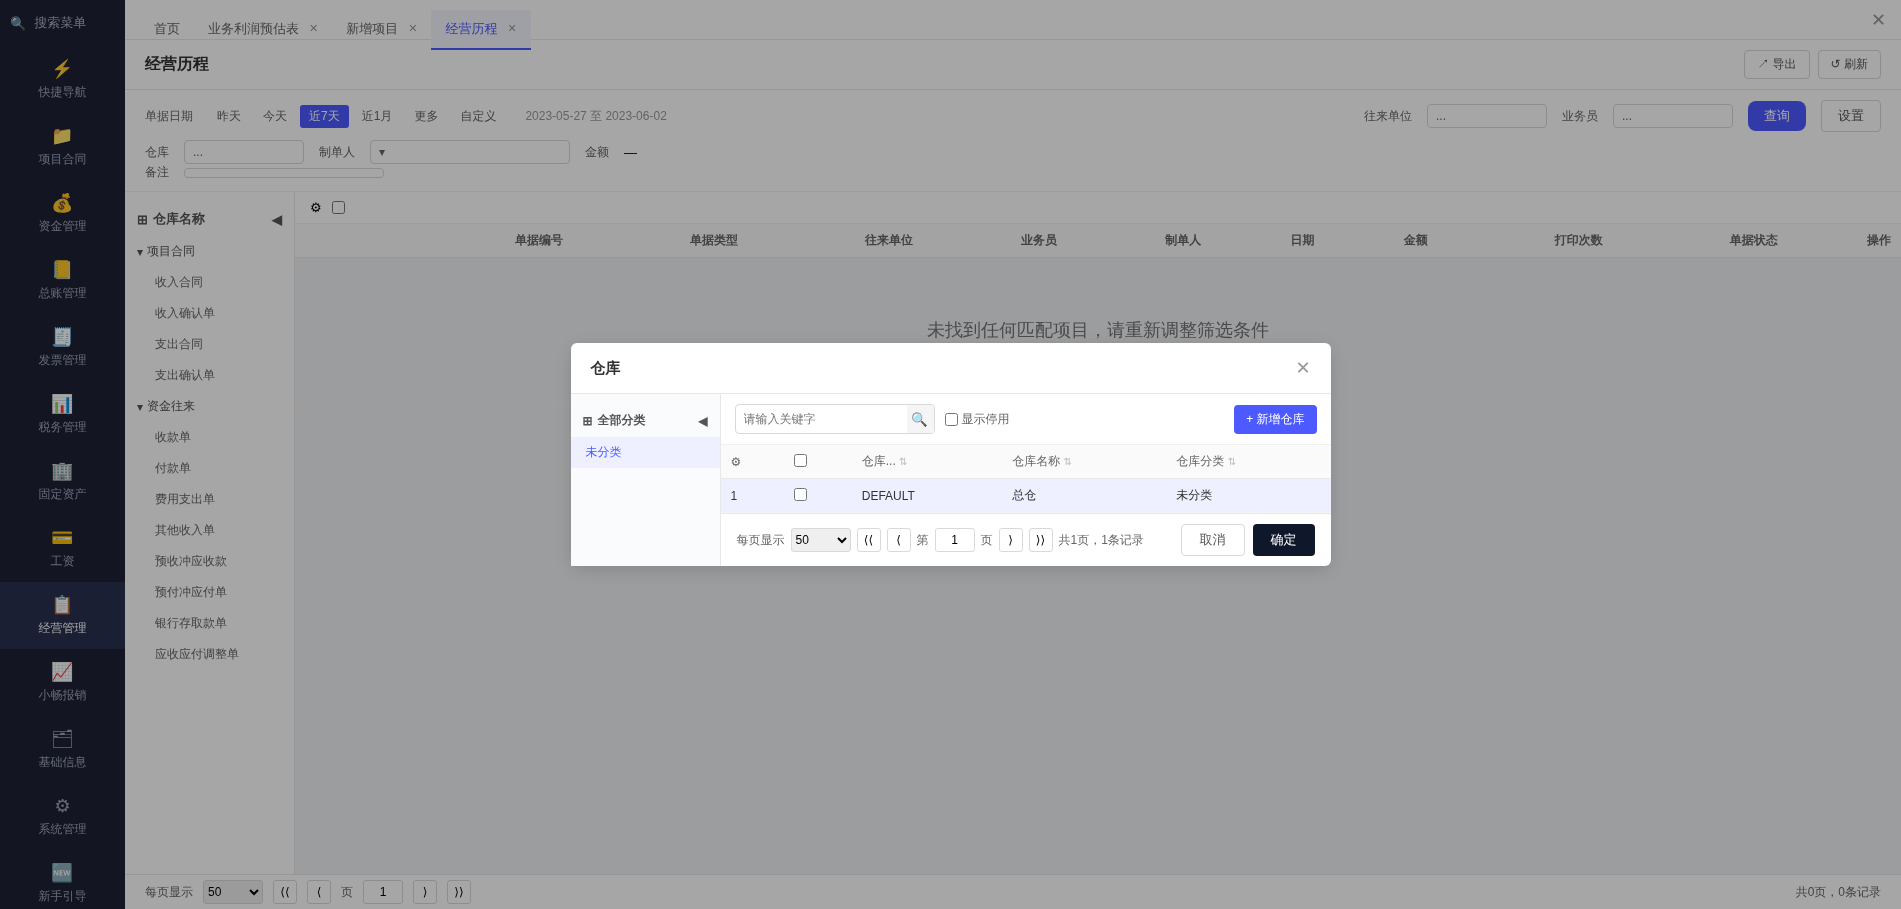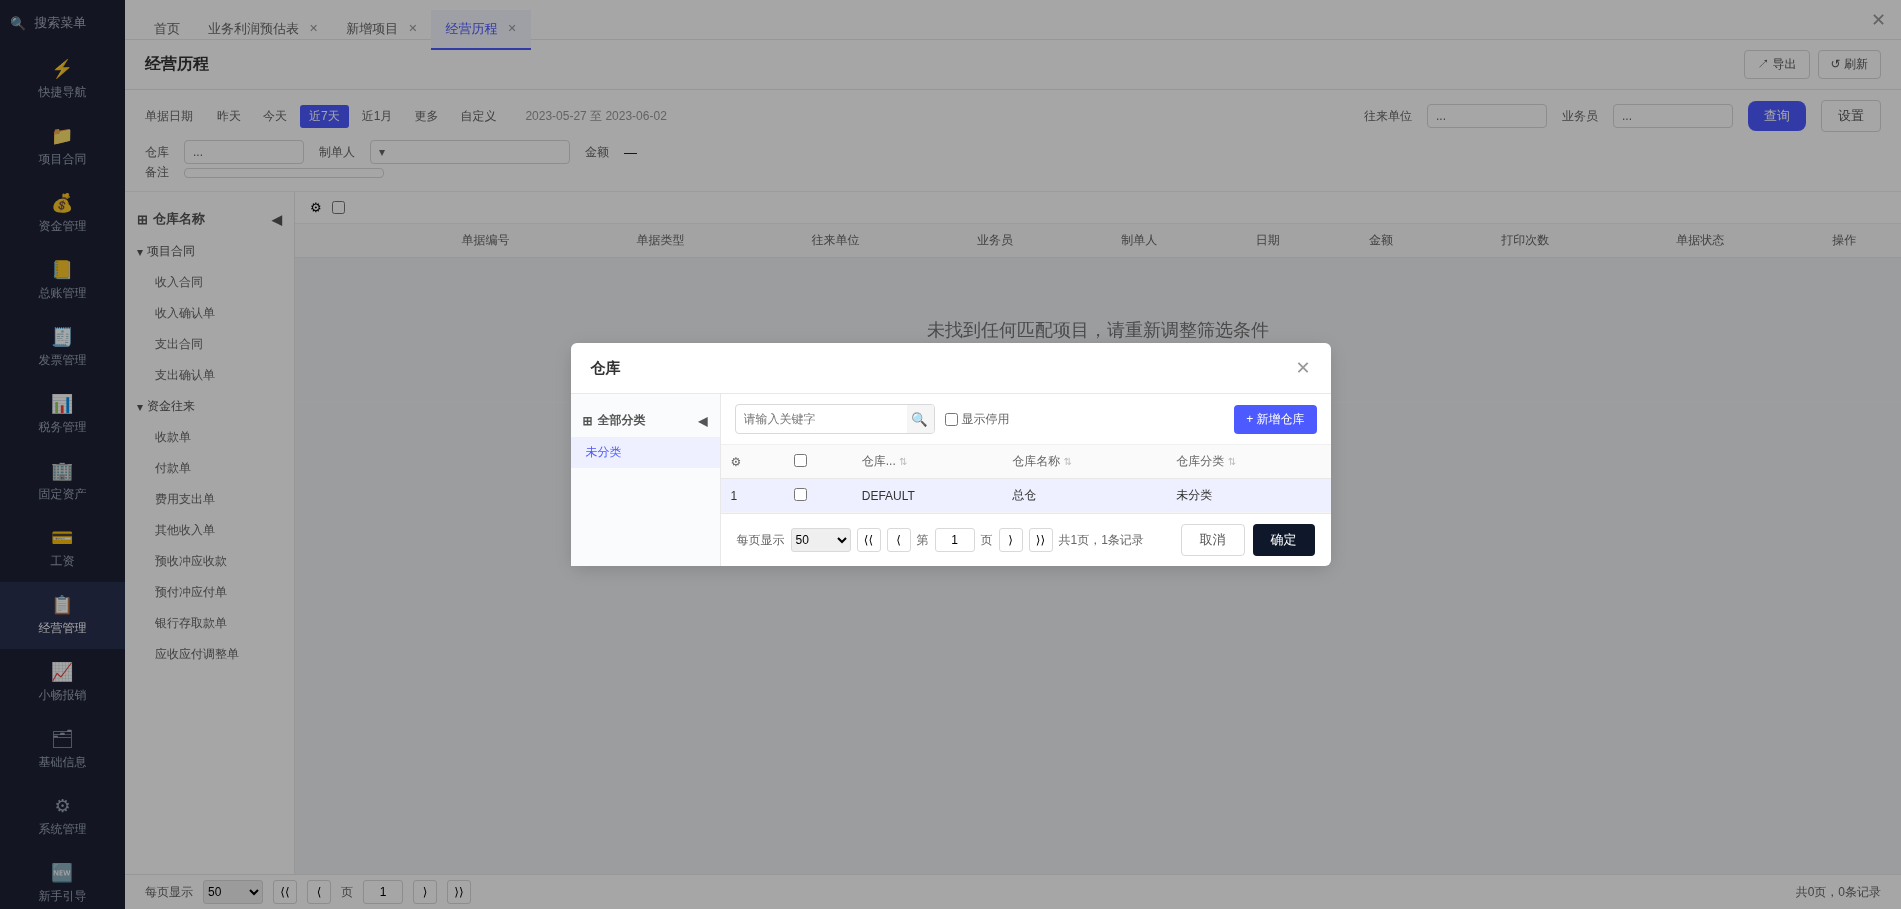--- a/index.html
+++ b/index.html
@@ -71,21 +71,21 @@
     }
     .btn-query {
       background: #4c5aff; color: #fff; border: none; border-radius: 8px;
       padding: 6px 16px; font-size: 13px; cursor: pointer;
     }
     .btn-set {
       background: #fff; color: #555; border: 1px solid #d9d9d9; border-radius: 4px;
       padding: 6px 16px; font-size: 13px; cursor: pointer;
     }
     table { width: 100%; border-collapse: collapse; font-size: 12px; }
-    th { background: #fafafa; border-bottom: 1px solid #e8e8e8; padding: 8px 10px; color: #666; font-weight: normal; text-align: center; white-space: nowrap; }
+    th { background: #fafafa; border-bottom: 1px solid #e8e8e8; padding: 8px 10px; color: #666; font-weight: bold; text-align: right; white-space: nowrap; }
     td { padding: 8px 10px; border-bottom: 1px solid #f5f5f5; color: #333; }
     .empty-msg { text-align: center; padding: 60px; color: #737373; font-size: 18px; }
     .pagination-btn {
       width: 24px; height: 24px; border: 1px solid #d9d9d9; border-radius: 3px;
       background: #fff; cursor: pointer; display: inline-flex; align-items: center; justify-content: center; font-size: 12px;
     }
     .page-input { width: 40px; height: 24px; border: 1px solid #d9d9d9; border-radius: 3px; text-align: center; font-size: 12px; }
     .per-page-select { width: 60px; height: 24px; border: 1px solid #d9d9d9; border-radius: 3px; font-size: 12px; }
 
     

